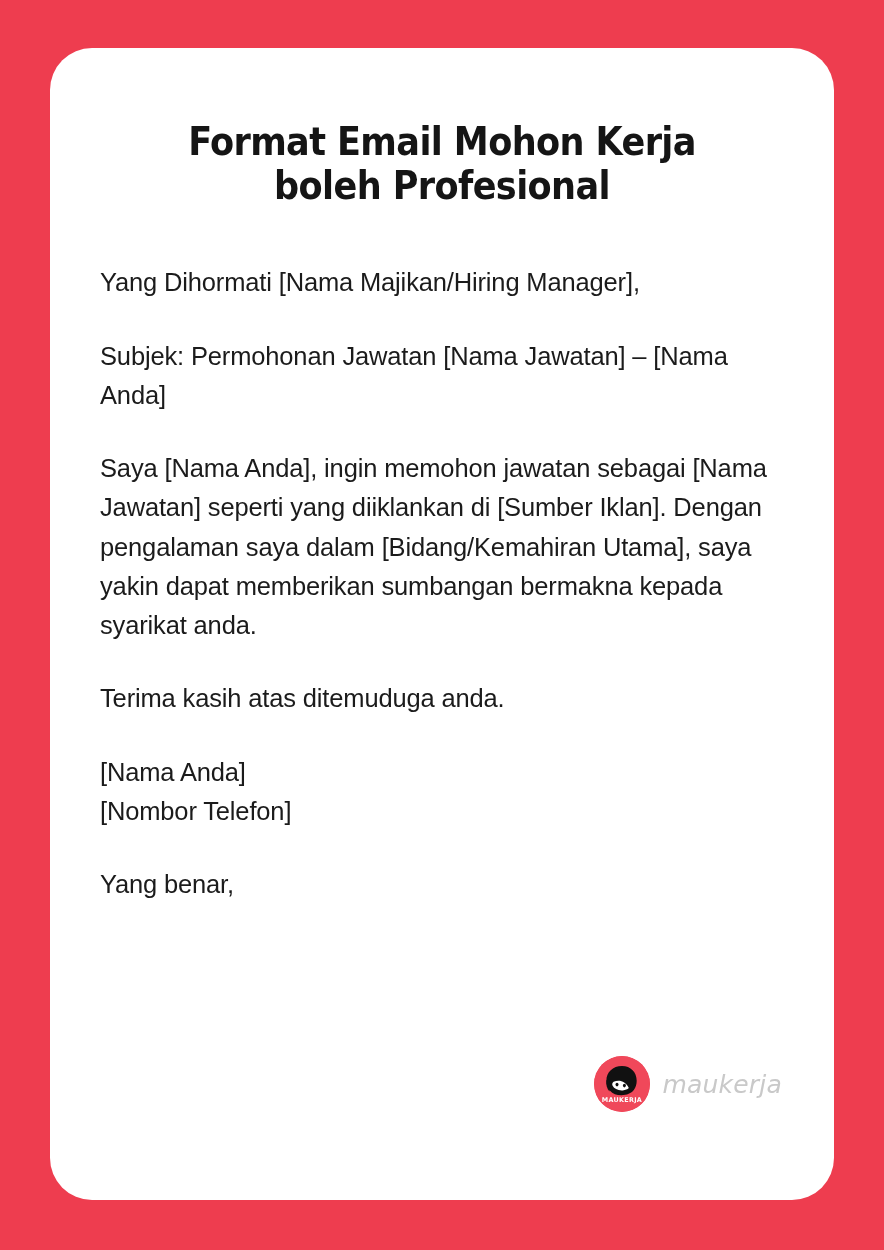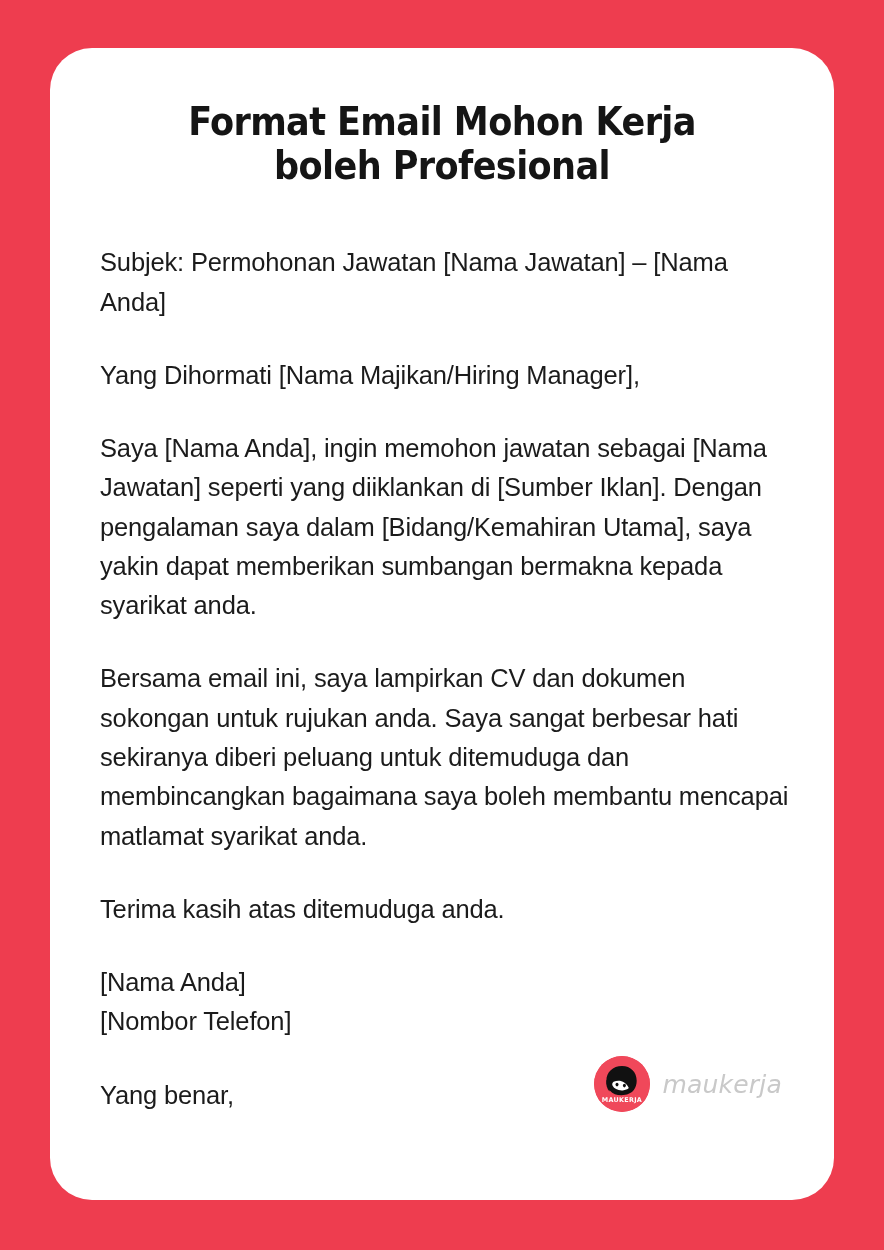--- a/index.html
+++ b/index.html
@@ -33,21 +33,21 @@
   }
   .card-inner {
     position: absolute;
     left: 25px;
     top: 0;
     right: 25px;
     bottom: 0;
   }
   .title {
     margin: 0;
-    padding: 52px 36px 0 36px;
+    padding: 72px 36px 0 36px;
     text-align: center;
     font-family: "DejaVu Sans", "Liberation Sans", sans-serif;
     font-weight: 700;
     font-size: 39px;
     line-height: 1.12;
     letter-spacing: -0.6px;
     color: #151515;
     font-stretch: condensed;
   }
   .title .line {
@@ -111,28 +111,27 @@
   <div class="card">
     <div class="card-inner">
 
       <h1 class="title">
         <span class="line">Format Email Mohon Kerja</span>
         <span class="line">boleh Profesional</span>
       </h1>
 
       <div class="body">
 
+        <p class="para">Yang Dihormati [Nama Majikan/Hiring Manager],</p>
+
         <p class="para">Subjek: Permohonan Jawatan [Nama Jawatan] – [Nama Anda]</p>
-
-        <p class="para">Yang Dihormati [Nama Majikan/Hiring Manager],</p>
 
         <p class="para">Saya [Nama Anda], ingin memohon jawatan sebagai [Nama Jawatan] seperti yang diiklankan di [Sumber Iklan]. Dengan pengalaman saya dalam [Bidang/Kemahiran Utama], saya yakin dapat memberikan sumbangan bermakna kepada syarikat anda.</p>
 
 
-        <p class="para">Bersama email ini, saya lampirkan CV dan dokumen sokongan untuk rujukan anda. Saya sangat berbesar hati sekiranya diberi peluang untuk ditemuduga dan membincangkan bagaimana saya boleh membantu mencapai matlamat syarikat anda.</p>
 
         <p class="para">Terima kasih atas ditemuduga anda.</p>
 
         <p class="para">
           <span class="sig-line">[Nama Anda]</span>
           <span class="sig-line">[Nombor Telefon]</span>
 
         </p>
 
         <p class="para">Yang benar,</p>

